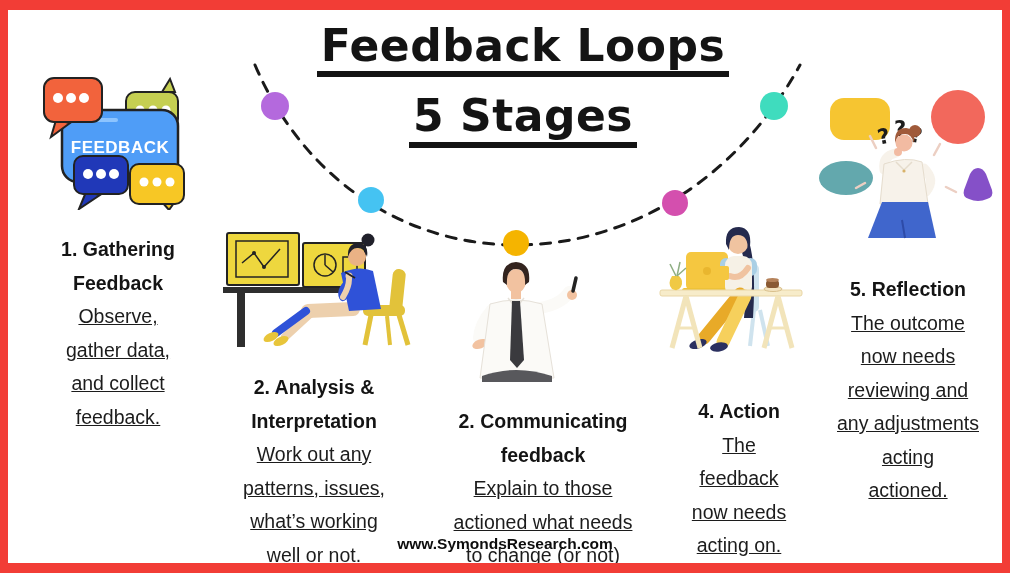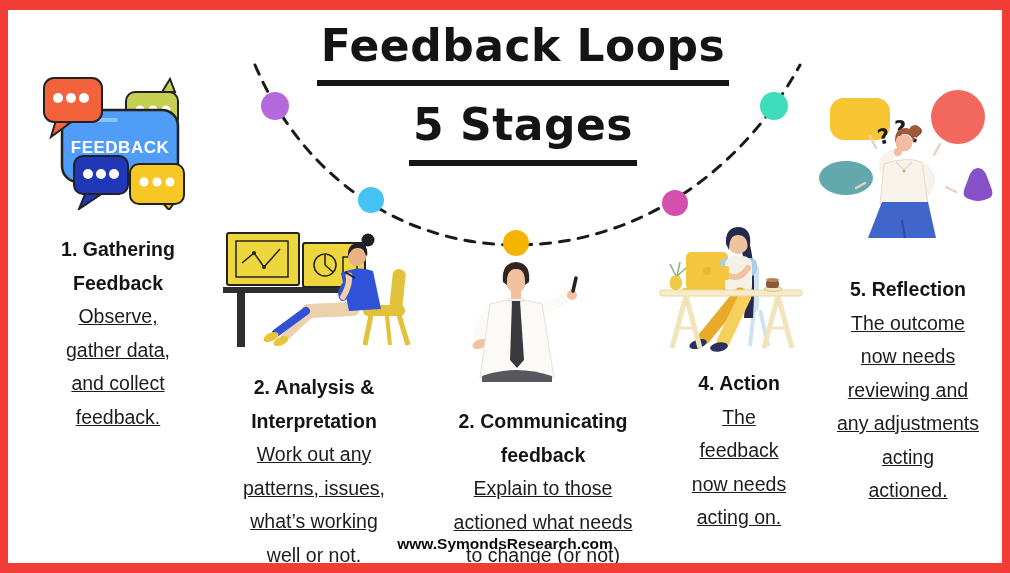--- a/index.html
+++ b/index.html
@@ -21,21 +21,21 @@
     text-align:center; z-index:3;
   }
   .title-line {
     display:inline-block;
     font-family:"DejaVu Sans", sans-serif;
     font-weight:800;
     font-size:44px;
     letter-spacing:0.5px;
     color:#141414;
     border-bottom:6px solid #141414;
-    padding:0 4px 10px 4px;
+    padding:0 4px 1px 4px;
     line-height:1.1;
   }
   .title-line.second { margin-top:15px; }
   .arc-svg { position:absolute; left:0; top:0; z-index:1; }
   .illus { position:absolute; z-index:2; }
   .stage { position:absolute; text-align:center; z-index:3; }
   .stage-heading {
     font-weight:700; font-size:19.5px; line-height:33.5px;
     white-space:pre-line; color:#141414;margin-top:25px;
   }
@@ -263,21 +263,21 @@
   </div>
 
   <div class="stage" style="left:420px;top:370px;width:230px">
     <div class="stage-heading">2. Communicating
 feedback</div>
     <div class="stage-body">Explain to those
 actioned what needs
 to change (or not)</div>
   </div>
 
-  <div class="stage" style="left:658px;top:332px;width:146px">
+  <div class="stage" style="left:658px;top:360px;width:146px">
     <div class="stage-heading">4. Action</div>
     <div class="stage-body">The
 feedback
 now needs
 acting on.</div>
   </div>
 
   <div class="stage" style="left:800px;top:238px;width:200px">
     <div class="stage-heading">5. Reflection</div>
     <div class="stage-body">The outcome

